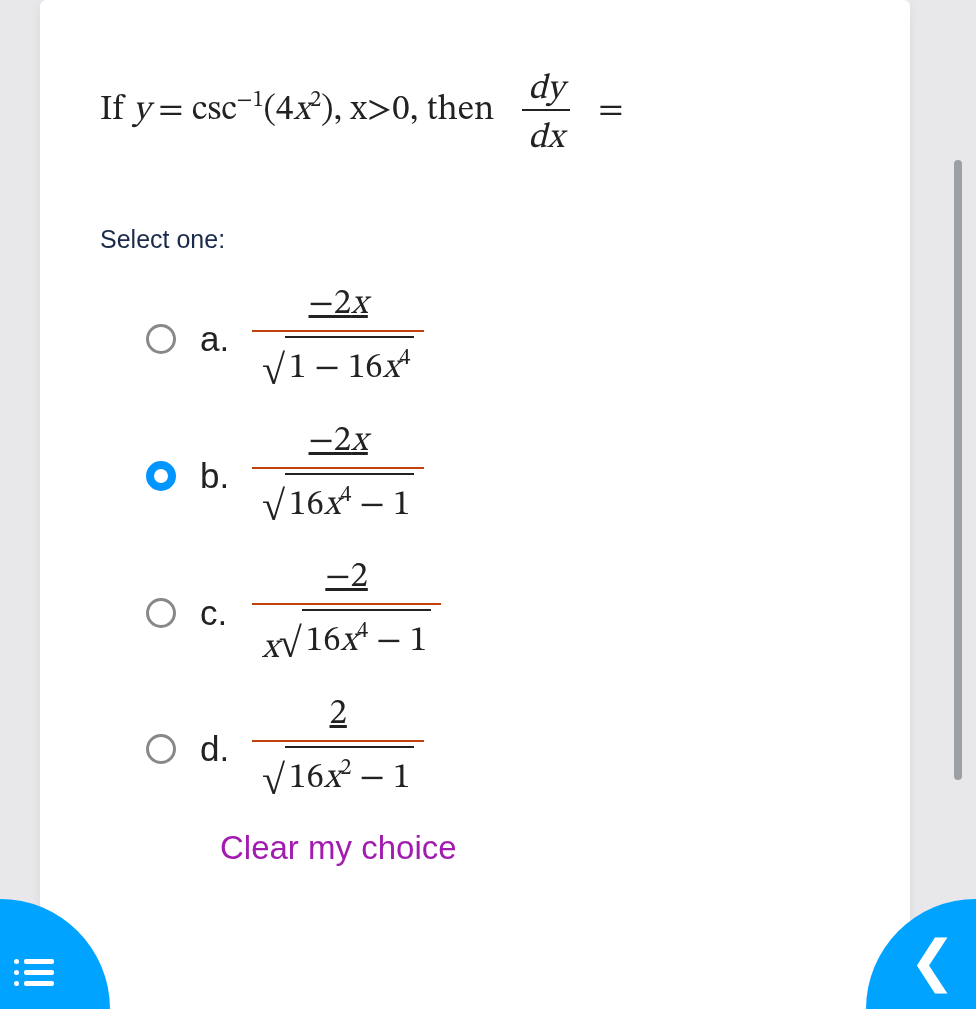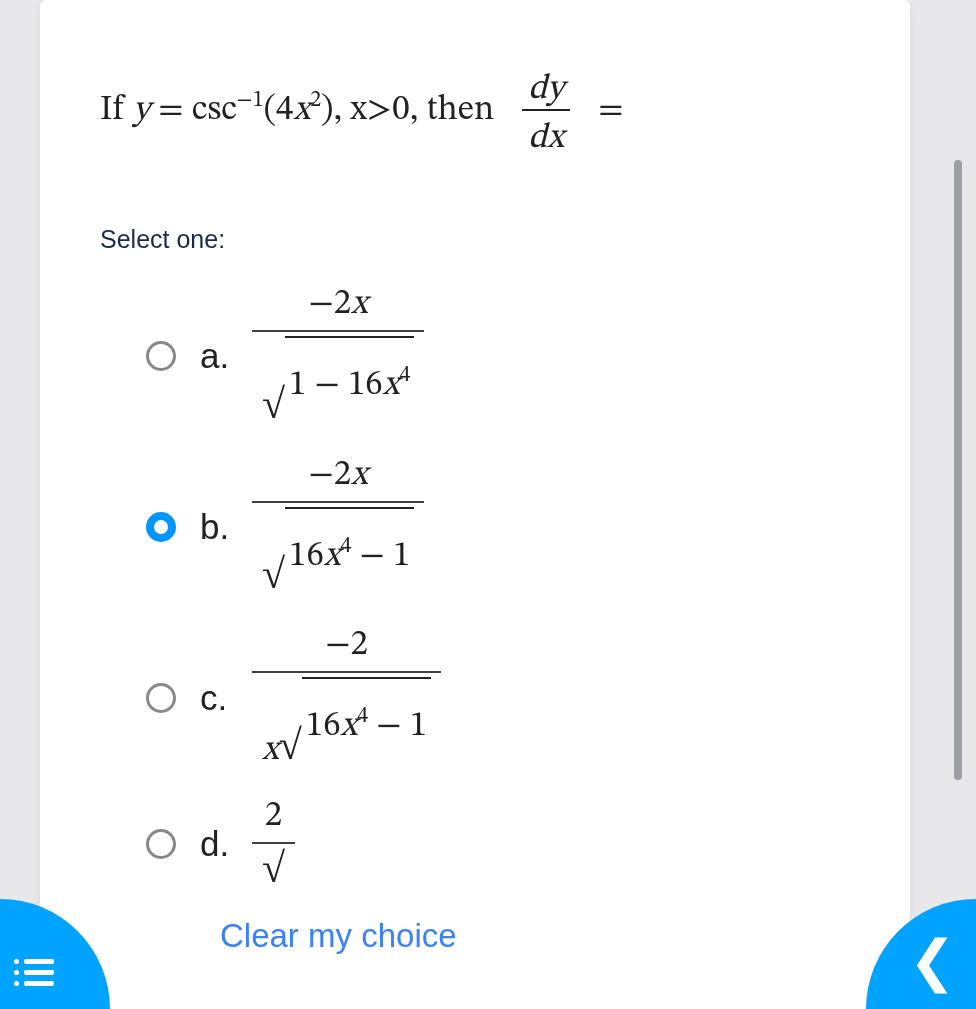--- a/index.html
+++ b/index.html
@@ -97,52 +97,53 @@
     color: #222;
   }
   .frac {
     display: inline-block;
     text-align: center;
     vertical-align: middle;
   }
   .frac .num {
     display: block;
     padding: 0 10px 4px;
-    border-bottom: 2px solid #404040;
+    border-bottom: 2px solid #c2410c;
     white-space: nowrap;
+    text-decoration: underline;
   }
   .frac .den {
     display: block;
     padding: 4px 10px 0;
     white-space: nowrap;
   }
   .sqrt {
     display: inline-flex;
     align-items: stretch;
   }
   .sqrt .surd {
     font-size: 42px;
     line-height: 40px;
     align-self: flex-end;
     margin-bottom: -2px;
     font-family: "Cambria Math","Times New Roman",serif;
   }
   .sqrt .radicand {
     border-top: 2px solid #222;
-    padding: 17px 4px;
+    padding: 0 4px;
     display: inline-block;
     line-height: 40px;
   }
   .it { font-style: italic; }
   .sup2 { font-size: 22px; vertical-align: super; }
   .clear-link {
     margin-top: 18px;
     margin-left: 120px;
     font-size: 33px;
-    color: #3b82f6;
+    color: #a21caf;
     cursor: pointer;
   }
   
   .fab-left, .fab-right {
     position: absolute;
     bottom: 0;
     width: 110px;
     height: 110px;
     background: #00a3ff;
     color: #fff;
@@ -241,20 +242,21 @@
 
       <div class="option-row">
         <div class="radio"></div>
         <div class="opt-label">d.</div>
         <div class="formula">
           <span class="frac">
             <span class="num"><span>2</span><span class="it"></span></span>
             <span class="den">
               <span class="it"></span><span class="sqrt">
                   <span class="surd">√</span>
+                  <span class="radicand"><span>16</span><span class="it">x</span><span class="sup2">2</span><span> − 1</span></span>
                 </span>
             </span>
           </span>
         </div>
       </div>
 
     </div>
 
     <div class="clear-link">Clear my choice</div>
 

